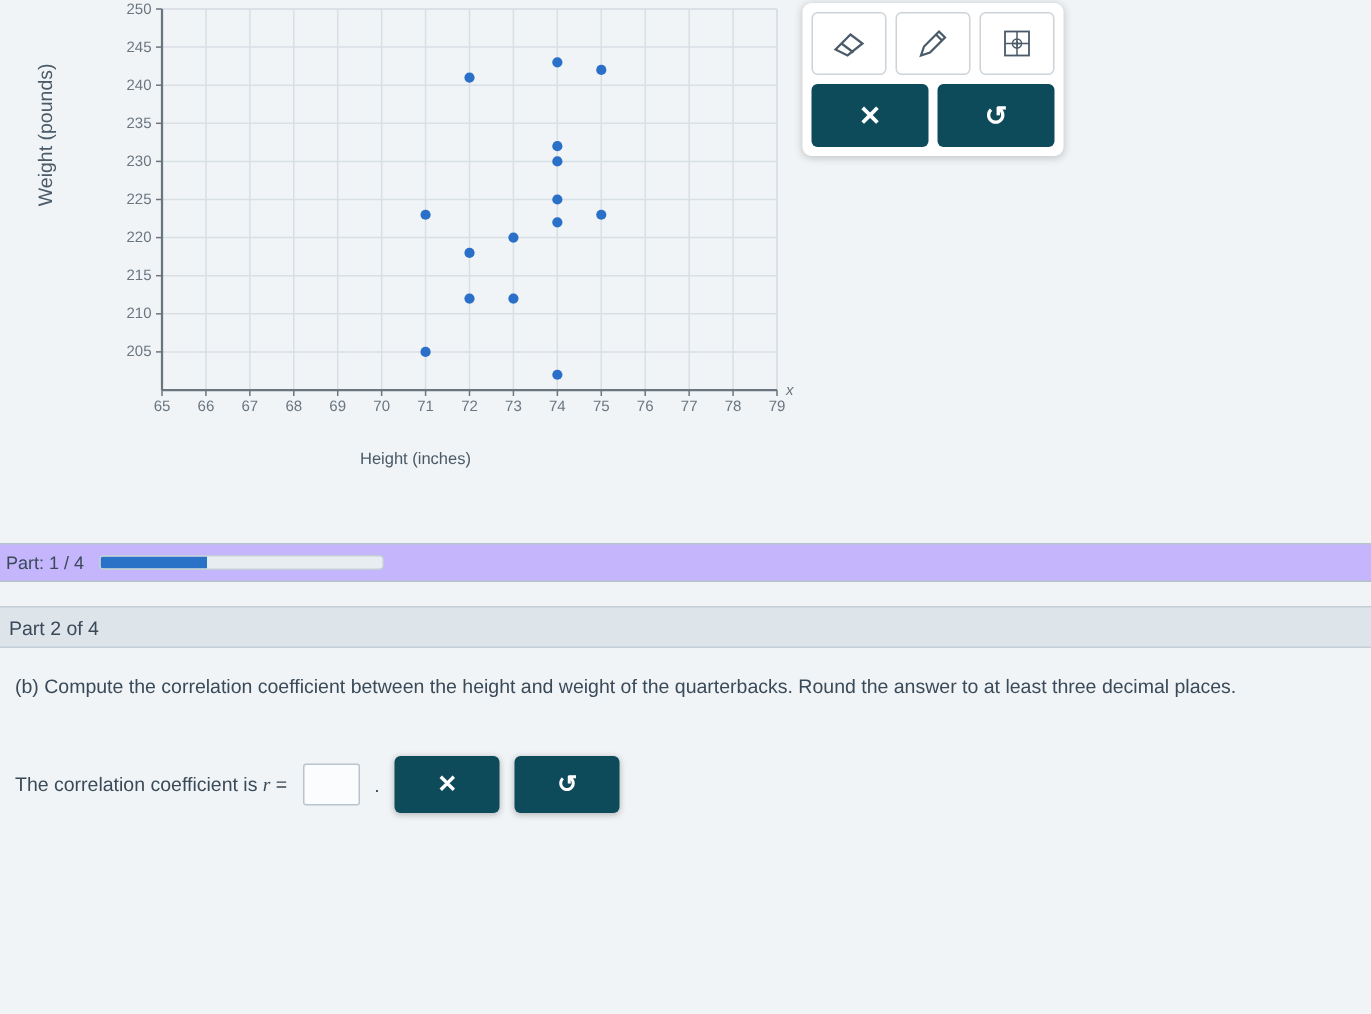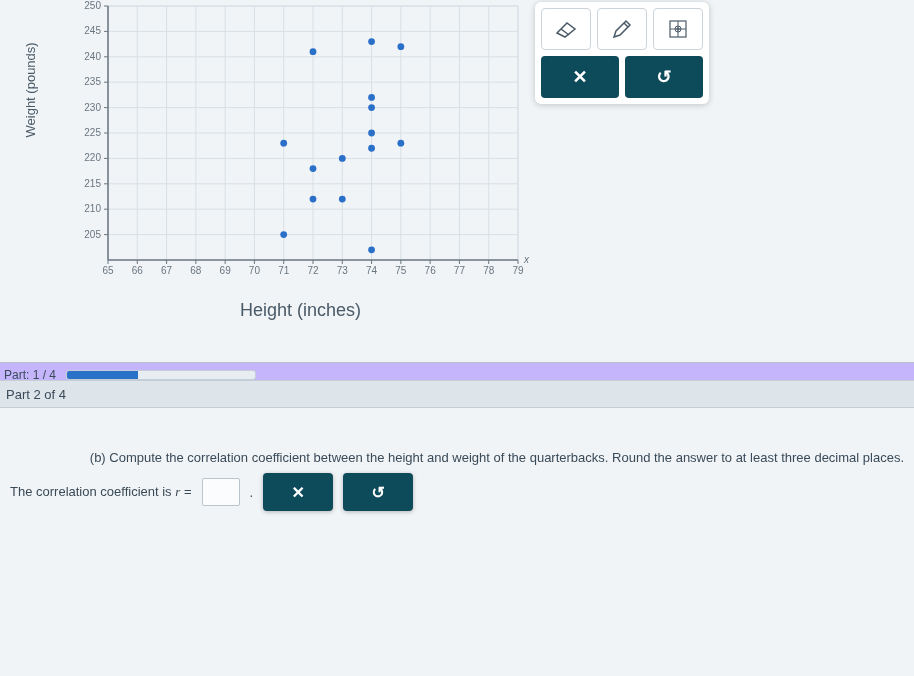--- a/index.html
+++ b/index.html
@@ -17,21 +17,21 @@
     top: 130px;
     transform: rotate(-90deg);
     transform-origin: left center;
     font-size: 13px;
     color: #4a5a68;
   }
   .x-axis-label {
     position: absolute;
     left: 240px;
     top: 300px;
-    font-size: 18px;
+    font-size: 11px;
     color: #4a5a68;
   }
   svg.plot {
     position: absolute;
     left: 70px;
     top: 0;
     background: transparent;
   }
   .tick-label {
     font-size: 10px;
@@ -108,21 +108,21 @@
   }
   .progress-fill {
     height: 100%;
     background: #2a72c8;
   }
 
   
   .part-header {
     position: absolute;
     left: 0;
-    top: 380px;
+    top: 404px;
     width: 914px;
     height: 28px;
     background: #dde4ea;
     border-top: 1px solid #c4ced6;
     border-bottom: 1px solid #c4ced6;
     display: flex;
     align-items: center;
     padding-left: 6px;
     font-size: 13px;
     color: #3a4a58;
@@ -132,22 +132,21 @@
   .question-area {
     position: absolute;
     left: 0;
     top: 450px;
     width: 914px;
     padding: 0 10px;
   }
   .question-text {
     font-size: 13px;
     color: #3a4a58;
-    margin-bottom: 8px;
-    text-align: right;
+    margin-bottom: 39px;
   }
   .answer-row {
     display: flex;
     align-items: center;
     gap: 10px;
     font-size: 13px;
     color: #3a4a58;
   }
   .answer-row .r-ital { font-style: italic; font-family: 'Times New Roman', serif; }
   .answer-input {

